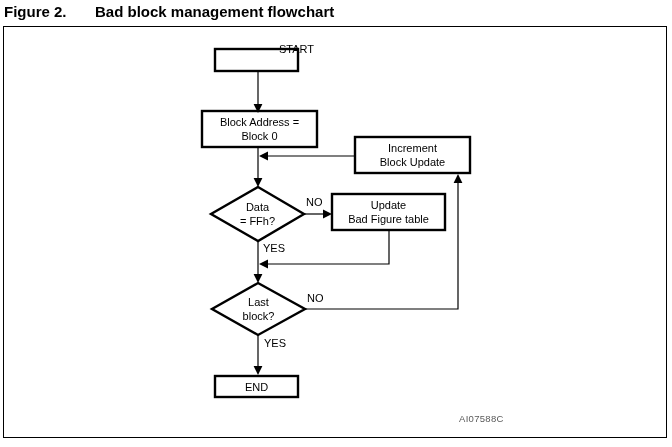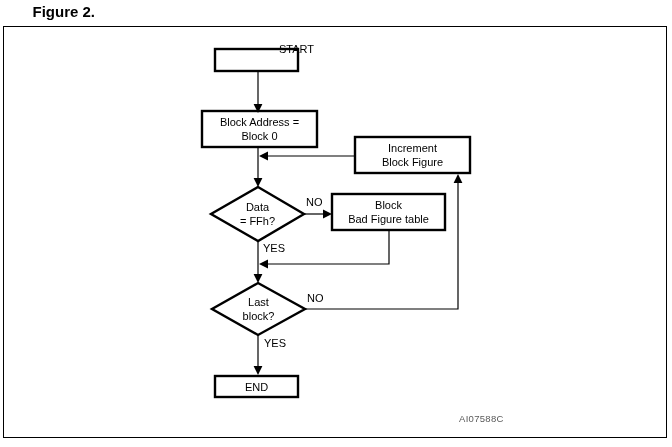--- a/index.html
+++ b/index.html
@@ -14,21 +14,21 @@
   }
   .figure-title {
     position: absolute;
     left: 4px; top: 2px;
     font-size: 15px;
     font-weight: bold;
     line-height: 19px;
     display: flex;
     white-space: nowrap;
   }
-  .figure-title .fig-label { display: inline-block; width: 91px; text-align: right; }
+  .figure-title .fig-label { display: inline-block; width: 91px; }
   .frame {
     position: absolute;
     left: 3px; top: 26px;
     width: 664px; height: 412px;
     border: 1.5px solid var(--ink, #000000);
     box-sizing: border-box;
     background: var(--paper, #ffffff);
   }
   svg.canvas {
     position: absolute;
@@ -63,20 +63,21 @@
     color: var(--watermark, #5a5a5a);
   }
 </style>
 </head>
 <body>
 
 <div class="page">
 
   <div class="figure-title">
     <span class="fig-label">Figure 2.</span>
+    <span>Bad block management flowchart</span>
   </div>
 
   <div class="frame"></div>
 
   <svg class="canvas" viewBox="0 0 672 447" xmlns="http://www.w3.org/2000/svg">
 
     <path class="edge" d="M258 70 V104"></path>
     <path class="edge" d="M355 156 H262"></path>
     <path class="edge" d="M258 147 V178"></path>
     <path class="edge" d="M304 214 H323"></path>
@@ -107,25 +108,25 @@
     <span>START</span>
   </div>
 
   <div class="node-label" style="left:202px; top:111px; width:115px; height:36px;">
     <span>Block Address =</span>
     <span>Block 0</span>
   </div>
 
   <div class="node-label" style="left:355px; top:137px; width:115px; height:36px;">
     <span>Increment</span>
-    <span>Block Figure</span>
+    <span>Block Update</span>
   </div>
 
   <div class="node-label" style="left:332px; top:194px; width:113px; height:36px;">
-    <span>Block</span>
+    <span>Update</span>
     <span>Bad Figure table</span>
   </div>
 
   <div class="node-label" style="left:211px; top:192px; width:93px; height:44px;text-align:right;">
     <span>Data</span>
     <span>= FFh?</span>
   </div>
 
   <div class="node-label" style="left:212px; top:288px; width:93px; height:42px;">
     <span>Last</span>

